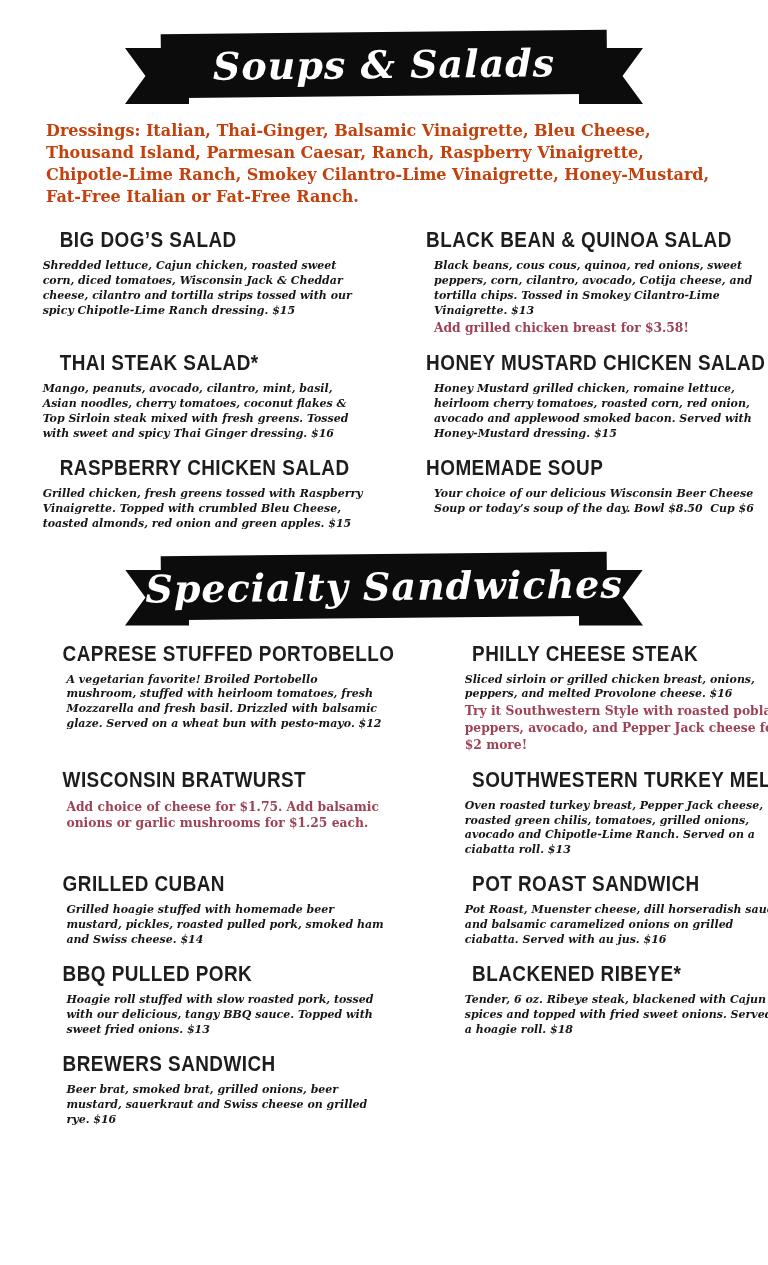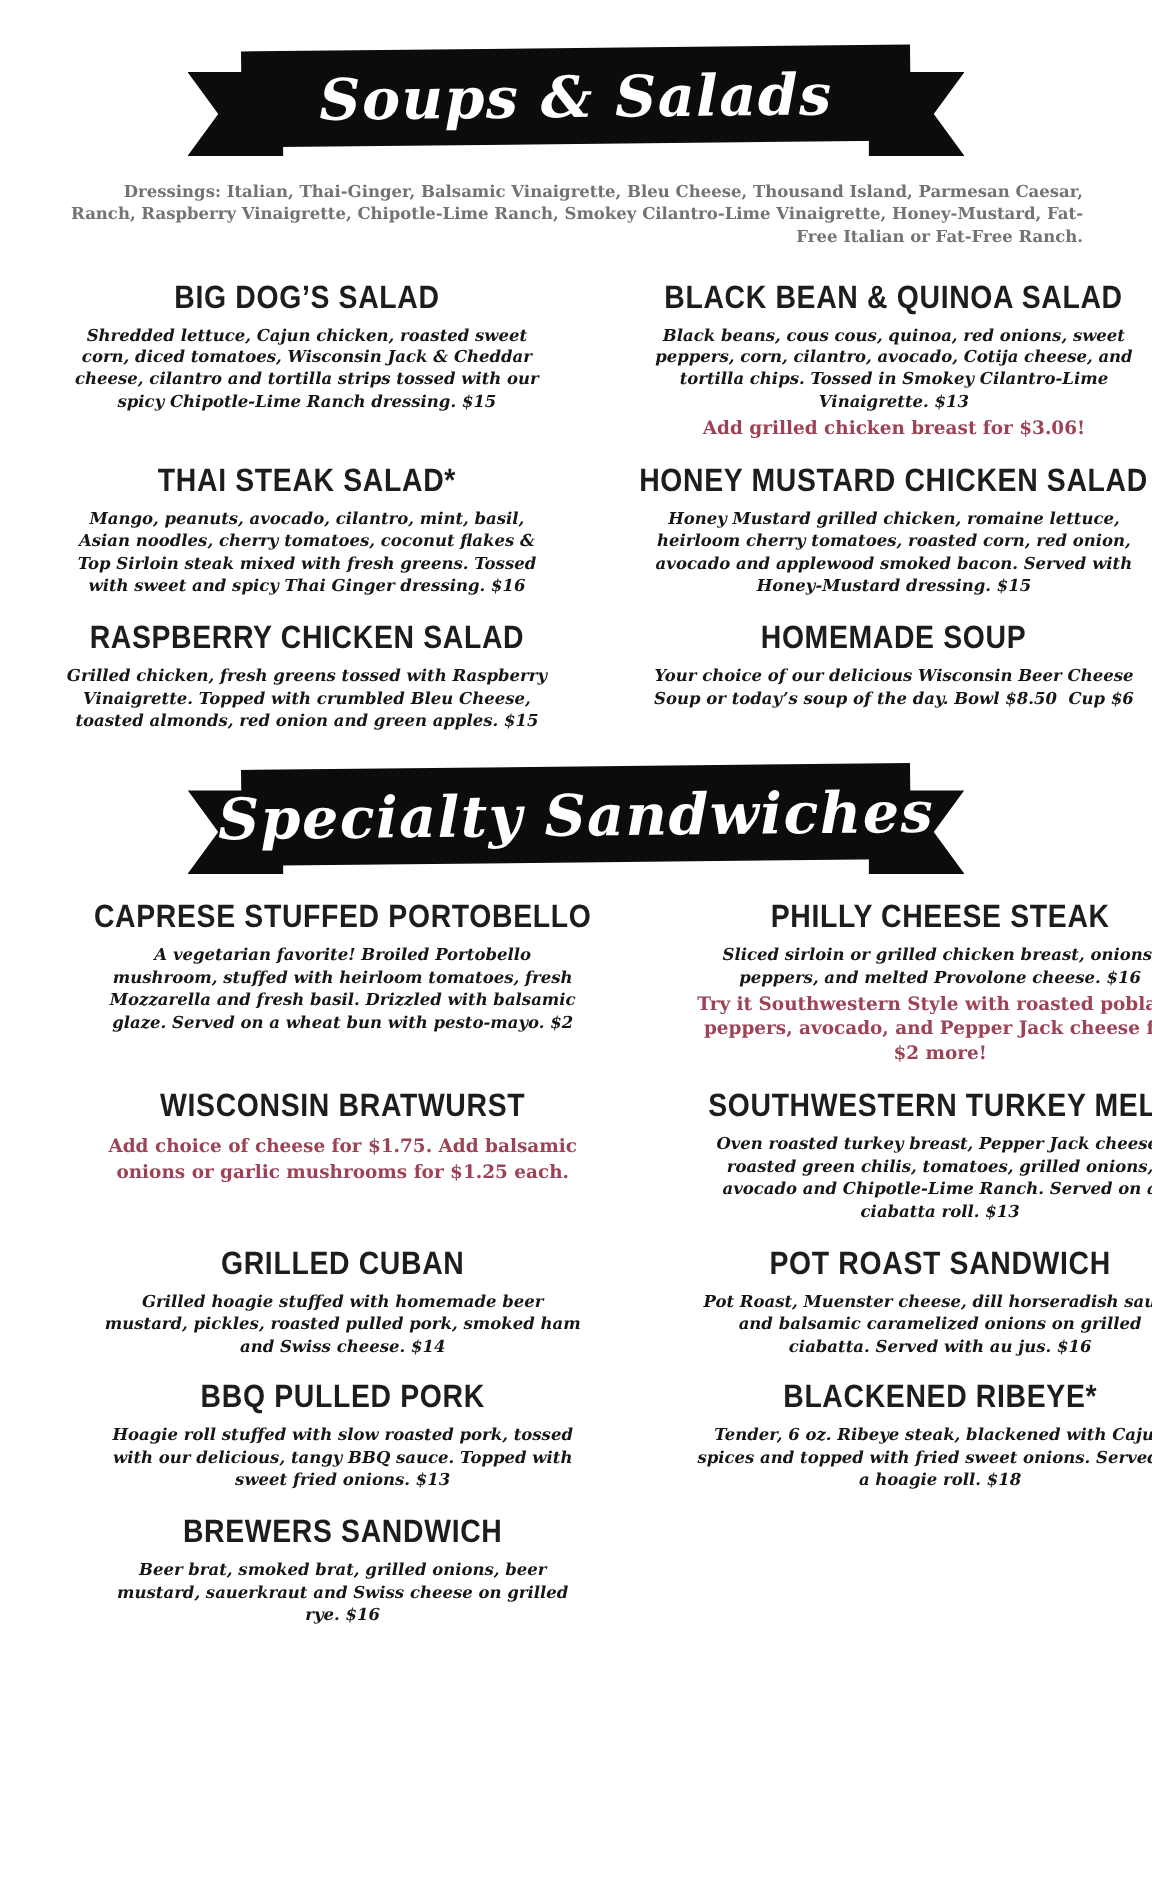--- a/index.html
+++ b/index.html
@@ -55,38 +55,38 @@
     color: #ffffff;
     font-family: "DejaVu Serif", serif;
     font-style: italic;
     font-weight: 700;
     font-size: 38px;
     letter-spacing: 1px;
     white-space: nowrap;
   }
   
   .intro {
-    color: #737373;
-    text-align: right;
-    font-family: "DejaVu Serif", serif;
-    font-weight: 700;
-    font-size: 11px;
+    color: #c2410c;
+    text-align: left;
+    font-family: "DejaVu Serif", serif;
+    font-weight: 700;
+    font-size: 16px;
     line-height: 1.38;
     max-width: 676px;
     margin: 0 auto 20px;
   }
   
   .grid {
     display: grid;
     grid-template-columns: 1fr 1fr;
     column-gap: 34px;
     align-items: start;
   }
   .item {
-    text-align: center;
+    text-align: left;
     margin-bottom: 14px;
   }
   .item-title {
     font-family: "Liberation Sans", sans-serif;
     font-weight: 700;
     font-size: 21.5px;
     letter-spacing: 0.5px;
     color: #1d1d1d;
     margin: 0 0 6px;
     transform: scaleX(0.88);
@@ -132,21 +132,21 @@
 
     <div class="grid">
       <div class="item">
         <h3 class="item-title">BIG DOG’S SALAD</h3>
         <p class="item-desc">Shredded lettuce, Cajun chicken, roasted sweet corn, diced tomatoes, Wisconsin Jack &amp; Cheddar cheese, cilantro and tortilla strips tossed with our spicy Chipotle-Lime Ranch dressing. $15</p>
 
       </div>
       <div class="item">
         <h3 class="item-title">BLACK BEAN &amp; QUINOA SALAD</h3>
         <p class="item-desc">Black beans, cous cous, quinoa, red onions, sweet peppers, corn, cilantro, avocado, Cotija cheese, and tortilla chips. Tossed in Smokey Cilantro-Lime Vinaigrette. $13</p>
-        <p class="item-note">Add grilled chicken breast for $3.06!</p>
+        <p class="item-note">Add grilled chicken breast for $3.58!</p>
       </div>
       <div class="item">
         <h3 class="item-title">THAI STEAK SALAD*</h3>
         <p class="item-desc">Mango, peanuts, avocado, cilantro, mint, basil, Asian noodles, cherry tomatoes, coconut flakes &amp; Top Sirloin steak mixed with fresh greens. Tossed with sweet and spicy Thai Ginger dressing. $16</p>
 
       </div>
       <div class="item">
         <h3 class="item-title">HONEY MUSTARD CHICKEN SALAD</h3>
         <p class="item-desc">Honey Mustard grilled chicken, romaine lettuce, heirloom cherry tomatoes, roasted corn, red onion, avocado and applewood smoked bacon. Served with Honey-Mustard dressing. $15</p>
 
@@ -168,21 +168,21 @@
     <div class="banner">
       <div class="banner-bar">
         <span class="banner-text">Specialty Sandwiches</span>
       </div>
     </div>
 
 
     <div class="grid">
       <div class="item">
         <h3 class="item-title">CAPRESE STUFFED PORTOBELLO</h3>
-        <p class="item-desc">A vegetarian favorite! Broiled Portobello mushroom, stuffed with heirloom tomatoes, fresh Mozzarella and fresh basil. Drizzled with balsamic glaze. Served on a wheat bun with pesto-mayo. $2</p>
+        <p class="item-desc">A vegetarian favorite! Broiled Portobello mushroom, stuffed with heirloom tomatoes, fresh Mozzarella and fresh basil. Drizzled with balsamic glaze. Served on a wheat bun with pesto-mayo. $12</p>
 
       </div>
       <div class="item">
         <h3 class="item-title">PHILLY CHEESE STEAK</h3>
         <p class="item-desc">Sliced sirloin or grilled chicken breast, onions, peppers, and melted Provolone cheese. $16</p>
         <p class="item-note">Try it Southwestern Style with roasted poblano peppers, avocado, and Pepper Jack cheese for $2 more!</p>
       </div>
       <div class="item">
         <h3 class="item-title">WISCONSIN BRATWURST</h3>
         <p class="item-note">Add choice of cheese for $1.75. Add balsamic onions or garlic mushrooms for $1.25 each.</p>

